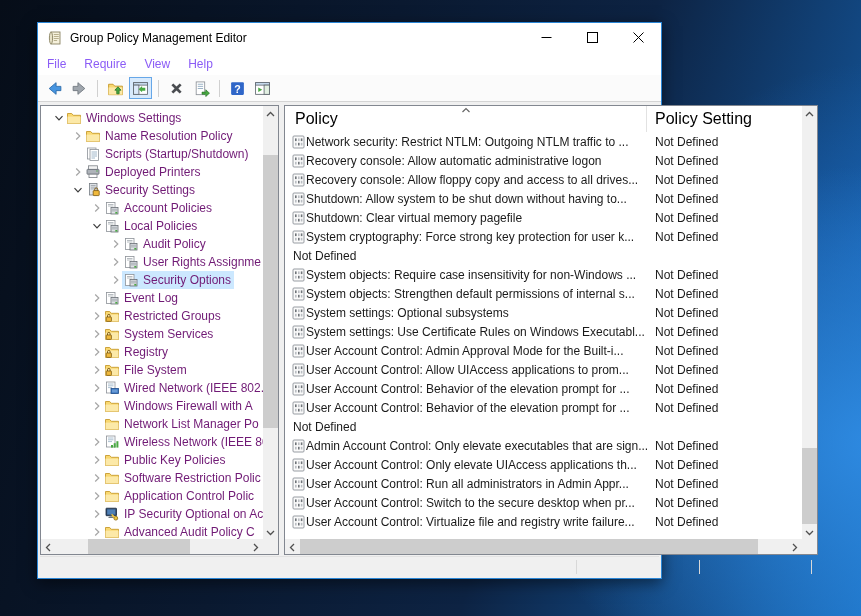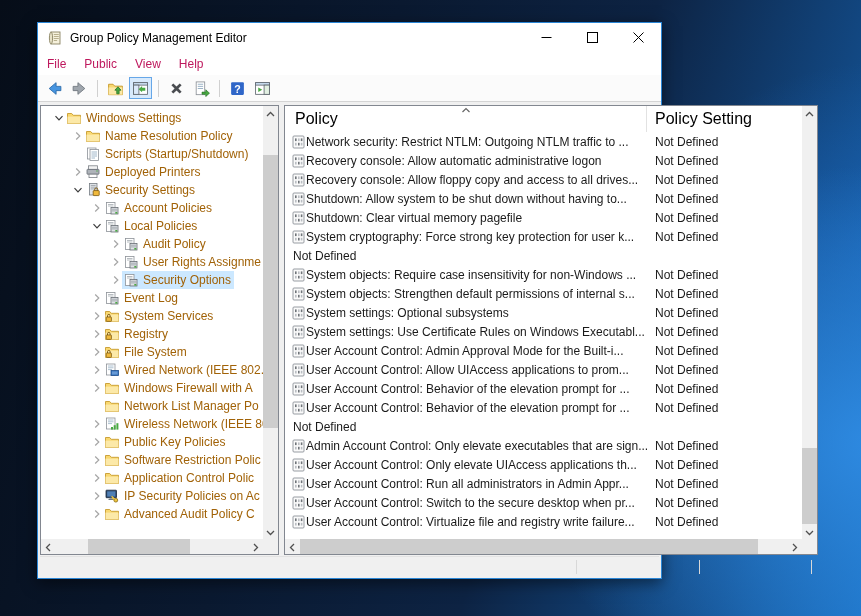--- a/index.html
+++ b/index.html
@@ -21,41 +21,41 @@
   }
 
   
   .titlebar { height:30px; background:#fff; display:flex; align-items:center; }
   .title-icon { margin-left:9px; display:flex; }
   .title-text { margin-left:7px; font-size:12px; color:#000; }
   .controls { margin-left:auto; display:flex; height:100%; }
   .ctrl { width:46px; height:100%; display:flex; align-items:center; justify-content:center; }
 
   
-  .menubar { height:22px; background:#fff; display:flex; align-items:center; font-size:12px; color:#be185d; }
+  .menubar { height:22px; background:#fff; display:flex; align-items:center; font-size:12px; color:#8b5cf6; }
   .menu-item { padding:3px 9px; }
 
   
   .toolbar { height:27px; background:#fbfbfb; border-bottom:1px solid #d4d4d4;
              display:flex; align-items:center; padding-left:5px; gap:2px; }
   .tb-btn { width:23px; height:22px; display:flex; align-items:center; justify-content:center;
             border:1px solid transparent; }
   .tb-btn.active { background:#d8eafc; border-color:#66a7e8; }
   .tb-sep { width:1px; height:17px; background:#d0d0d0; margin:0 4px; }
   .tb-icon { display:flex; }
 
   
   .content { position:absolute; top:79px; left:0; right:0; bottom:0; background:#f0f0f0; }
   .pane { position:absolute; top:3px; height:450px; background:#fff; border:1px solid #828790; }
   .tree-pane { left:2px; width:239px; }
   .list-pane { left:246px; width:534px; }
 
   
   .tree-scroll-area { position:absolute; top:0; left:0; right:15px; bottom:15px; overflow:hidden; padding-top:3px; }
-  .tree-row { height:18px; display:flex; align-items:center; font-size:12px; color:#a16207; white-space:nowrap; }
+  .tree-row { height:18px; display:flex; align-items:center; font-size:12px; color:#701a75; white-space:nowrap; }
   .expander { width:12px; display:flex; justify-content:center; flex:0 0 12px; }
   .tree-inner { display:flex; align-items:center; gap:4px; padding:1px 3px 1px 1px; }
   .tree-row.selected .tree-inner { background:#cce8ff; }
   .tree-icon { display:flex; flex:0 0 16px; }
 
   
   .list-header { position:absolute; top:0; left:0; right:15px; height:26px; display:flex;
                  font-size:16px; color:#000; background:#fff; }
   .col-policy { width:362px; position:relative; border-right:1px solid #e2e2e2;
                 padding-left:10px; display:flex; align-items:center; }
@@ -116,21 +116,21 @@
         <div class="ctrl">
           <span><svg width="11" height="11">
                 <path d="M0.5 0.5l10 10M10.5 0.5l-10 10" stroke="#000" stroke-width="1"></path>
               </svg></span>
         </div>
       </div>
     </div>
 
     <div class="menubar" id="menubar">
         <span class="menu-item">File</span>
-        <span class="menu-item">Public</span>
+        <span class="menu-item">Require</span>
         <span class="menu-item">View</span>
         <span class="menu-item">Help</span>
       </div>
 
     <div class="toolbar" id="toolbar">
         <div class="tb-btn">
           <span class="tb-icon">
             <svg xmlns="http://www.w3.org/2000/svg" width="17" height="17" viewBox="0 0 16 16">
               <path d="M9.5 2.5 3 8l6.5 5.5V10H14V6H9.5z" fill="#4795e0" stroke="#2868a8" stroke-width="0.8"></path>
             </svg>
@@ -420,20 +420,39 @@
               </span>
               <span class="tree-inner">
                 <span class="tree-icon">
                   <svg xmlns="http://www.w3.org/2000/svg" width="16" height="16" viewBox="0 0 16 16">
                     <path d="M1.5 3.5h4.2l1.6 1.8h7.2v8.2H1.5z" fill="#f9d870" stroke="#c79b2e" stroke-width="0.9"></path>
                     <path d="M1.5 6.6h13v6.9h-13z" fill="#fce9a8"></path>
                     <rect x="2.2" y="9" width="5.2" height="4.4" rx="0.6" fill="#f0b93c" stroke="#7d5a12" stroke-width="0.8"></rect>
                     <path d="M3.5 9V7.7a1.3 1.3 0 0 1 2.6 0V9" fill="none" stroke="#7d5a12" stroke-width="1"></path>
                   </svg>
                 </span>
+                <span>Restricted Groups</span>
+              </span>
+            </div>
+            <div class="tree-row">
+              <span style="flex: 0 0 50px;"></span>
+              <span class="expander">
+                <svg xmlns="http://www.w3.org/2000/svg" width="10" height="10" viewBox="0 0 10 10">
+                  <path d="M3.2 1.5 6.8 5 3.2 8.5" fill="none" stroke="#a6a6a6" stroke-width="1.2"></path>
+                </svg>
+              </span>
+              <span class="tree-inner">
+                <span class="tree-icon">
+                  <svg xmlns="http://www.w3.org/2000/svg" width="16" height="16" viewBox="0 0 16 16">
+                    <path d="M1.5 3.5h4.2l1.6 1.8h7.2v8.2H1.5z" fill="#f9d870" stroke="#c79b2e" stroke-width="0.9"></path>
+                    <path d="M1.5 6.6h13v6.9h-13z" fill="#fce9a8"></path>
+                    <rect x="2.2" y="9" width="5.2" height="4.4" rx="0.6" fill="#f0b93c" stroke="#7d5a12" stroke-width="0.8"></rect>
+                    <path d="M3.5 9V7.7a1.3 1.3 0 0 1 2.6 0V9" fill="none" stroke="#7d5a12" stroke-width="1"></path>
+                  </svg>
+                </span>
                 <span>System Services</span>
               </span>
             </div>
             <div class="tree-row">
               <span style="flex: 0 0 50px;"></span>
               <span class="expander">
                 <svg xmlns="http://www.w3.org/2000/svg" width="10" height="10" viewBox="0 0 10 10">
                   <path d="M3.2 1.5 6.8 5 3.2 8.5" fill="none" stroke="#a6a6a6" stroke-width="1.2"></path>
                 </svg>
               </span>
@@ -598,21 +617,21 @@
               <span class="tree-inner">
                 <span class="tree-icon">
                   <svg xmlns="http://www.w3.org/2000/svg" width="16" height="16" viewBox="0 0 16 16">
                     <rect x="2" y="2.2" width="10.5" height="7.5" rx="0.5" fill="#2e4a6b" stroke="#16263c" stroke-width="0.8"></rect>
                     <rect x="3.2" y="3.4" width="8.1" height="5.1" fill="#4f7fb5"></rect>
                     <path d="M5.5 10h4M4.5 11.4h6" stroke="#5b6770" stroke-width="1"></path>
                     <circle cx="11.8" cy="12.2" r="1.9" fill="#edc53f" stroke="#8a6a15" stroke-width="0.8"></circle>
                     <path d="M10.5 11 7.6 8.1M8.8 9.3l-1 1M9.9 10.4l-1 1" stroke="#edc53f" stroke-width="1.2" fill="none"></path>
                   </svg>
                 </span>
-                <span>IP Security Policies on Ac</span>
+                <span>IP Security Optional on Ac</span>
               </span>
             </div>
             <div class="tree-row">
               <span style="flex: 0 0 50px;"></span>
               <span class="expander">
                 <svg xmlns="http://www.w3.org/2000/svg" width="10" height="10" viewBox="0 0 10 10">
                   <path d="M3.2 1.5 6.8 5 3.2 8.5" fill="none" stroke="#a6a6a6" stroke-width="1.2"></path>
                 </svg>
               </span>
               <span class="tree-inner">

